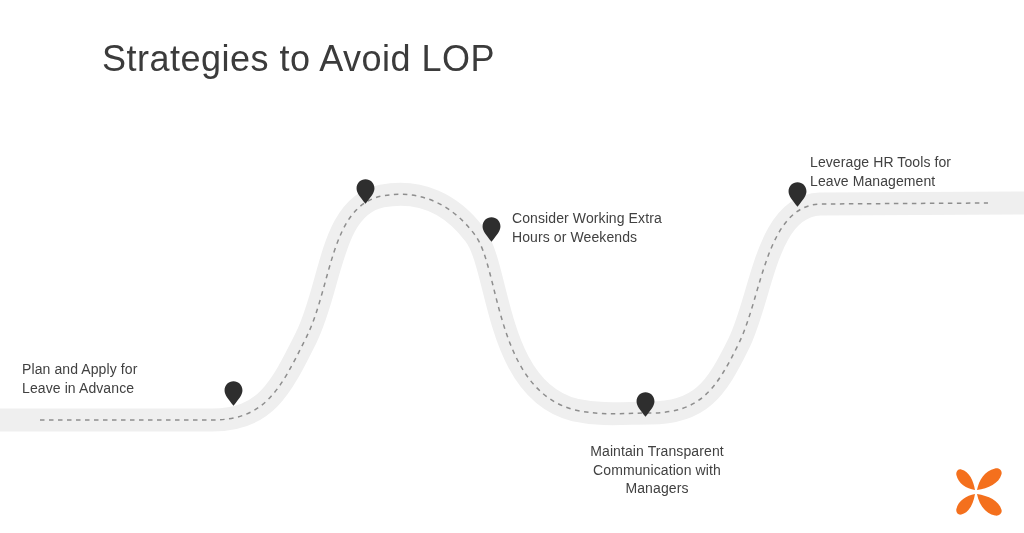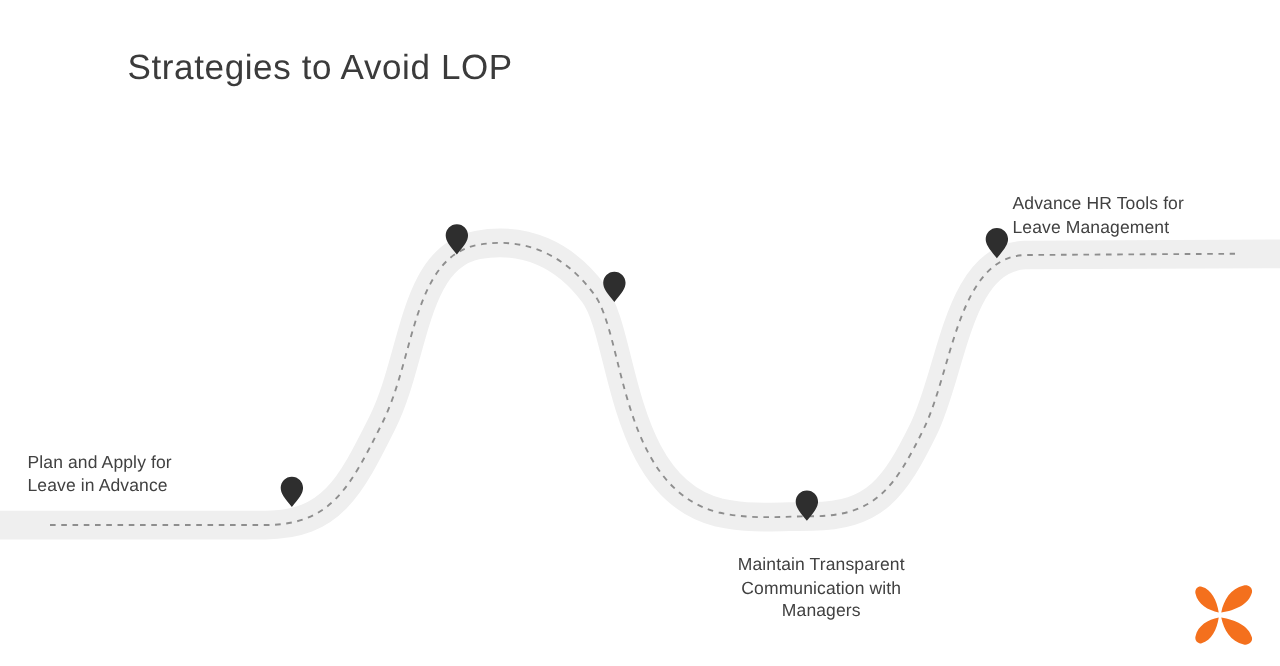--- a/index.html
+++ b/index.html
@@ -14,21 +14,21 @@
   html,body{margin:0;padding:0;background:var(--background);}
   .canvas{
     position:relative;
     width:1024px;height:533px;
     overflow:hidden;
     background:var(--background);
     font-family:"Liberation Sans", sans-serif;
   }
   .title{
     position:absolute;left:102px;top:38px;margin:0;
-    font-size:28px;font-weight:400;letter-spacing:0.5px;
+    font-size:36px;font-weight:400;letter-spacing:0.5px;
     color:var(--title-text);
     white-space:nowrap;
   }
   .road-svg{position:absolute;left:0;top:0;}
   .road-band{fill:none;stroke:var(--road);stroke-width:23;}
   .road-dash{fill:none;stroke:var(--road-dash);stroke-width:1.5;stroke-dasharray:4.5 4.5;}
   .label{
     position:absolute;
     font-size:14px;line-height:18.5px;letter-spacing:0.1px;
     color:var(--label-text);
@@ -100,24 +100,26 @@
       </svg>
   </div>
   <div class="pin pin-5">
     <svg viewBox="0 0 24 32" aria-hidden="true">
         <path d="M12 0.6 C5.7 0.6 0.7 5.6 0.7 11.9 C0.7 17.6 4.6 22.3 12 31.4 C19.4 22.3 23.3 17.6 23.3 11.9 C23.3 5.6 18.3 0.6 12 0.6 Z"></path>
       </svg>
   </div>
 
   <div class="label label-1">Plan and Apply for
 Leave in Advance</div>
+  <div class="label label-3">Consider Working Extra
+Hours or Weekends</div>
   <div class="label label-4">Maintain Transparent
 Communication with
 Managers</div>
-  <div class="label label-5">Advance HR Tools for
+  <div class="label label-5">Leverage HR Tools for
 Leave Management</div>
 
   <div class="logo">
     <svg viewBox="0 0 46 48" aria-hidden="true">
       <defs>
         <path id="petal" d="M100 100 C92 55 70 12 28 2 C12 -2 -2 12 2 28 C12 70 55 92 100 100 Z"></path>
       </defs>
       <use href="#petal" transform="translate(0,1) scale(0.19,0.21)"></use>
       <use href="#petal" transform="translate(46,0) scale(-0.25,0.22)"></use>
       <use href="#petal" transform="translate(0,47) scale(0.19,-0.21)"></use>

